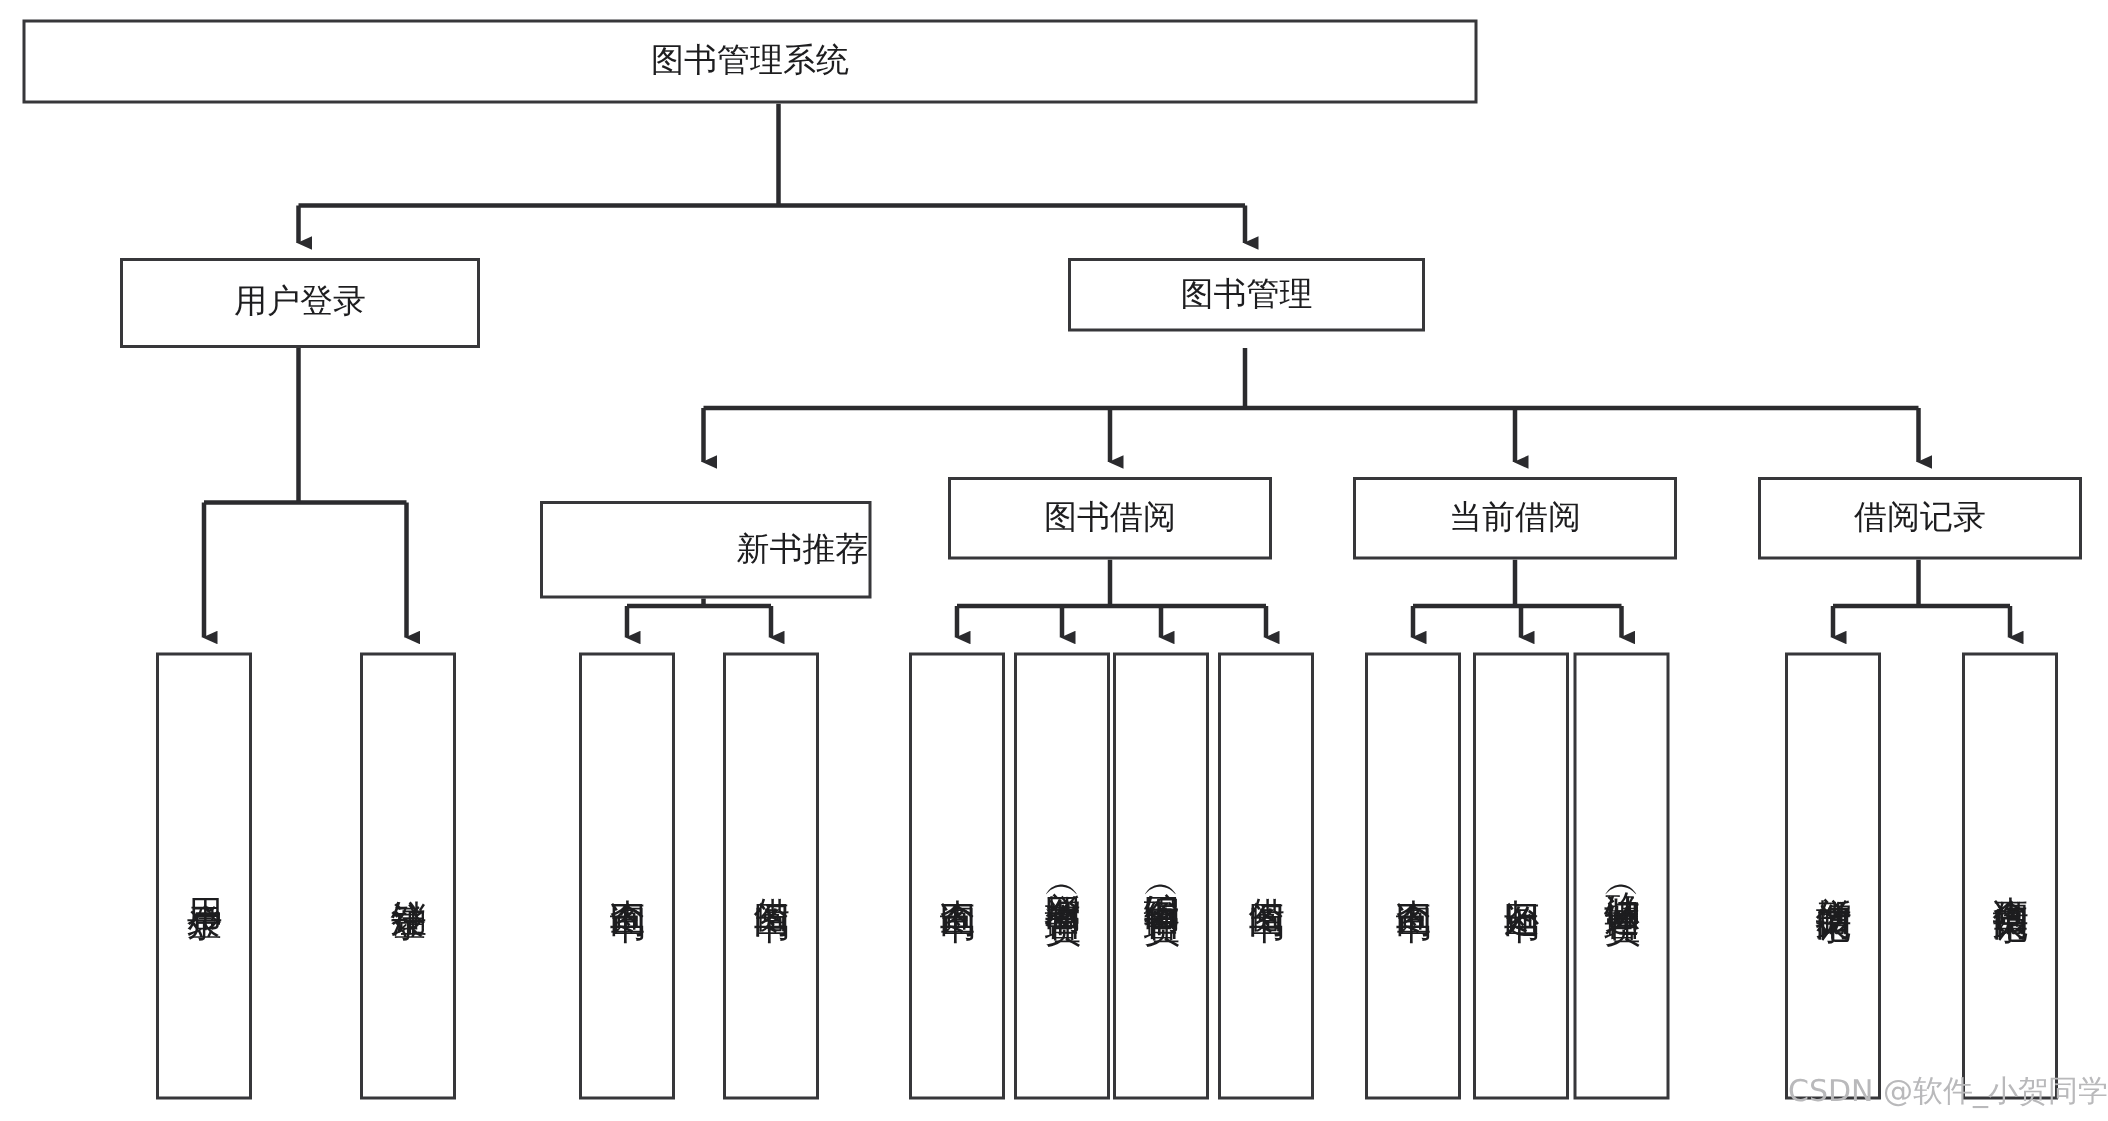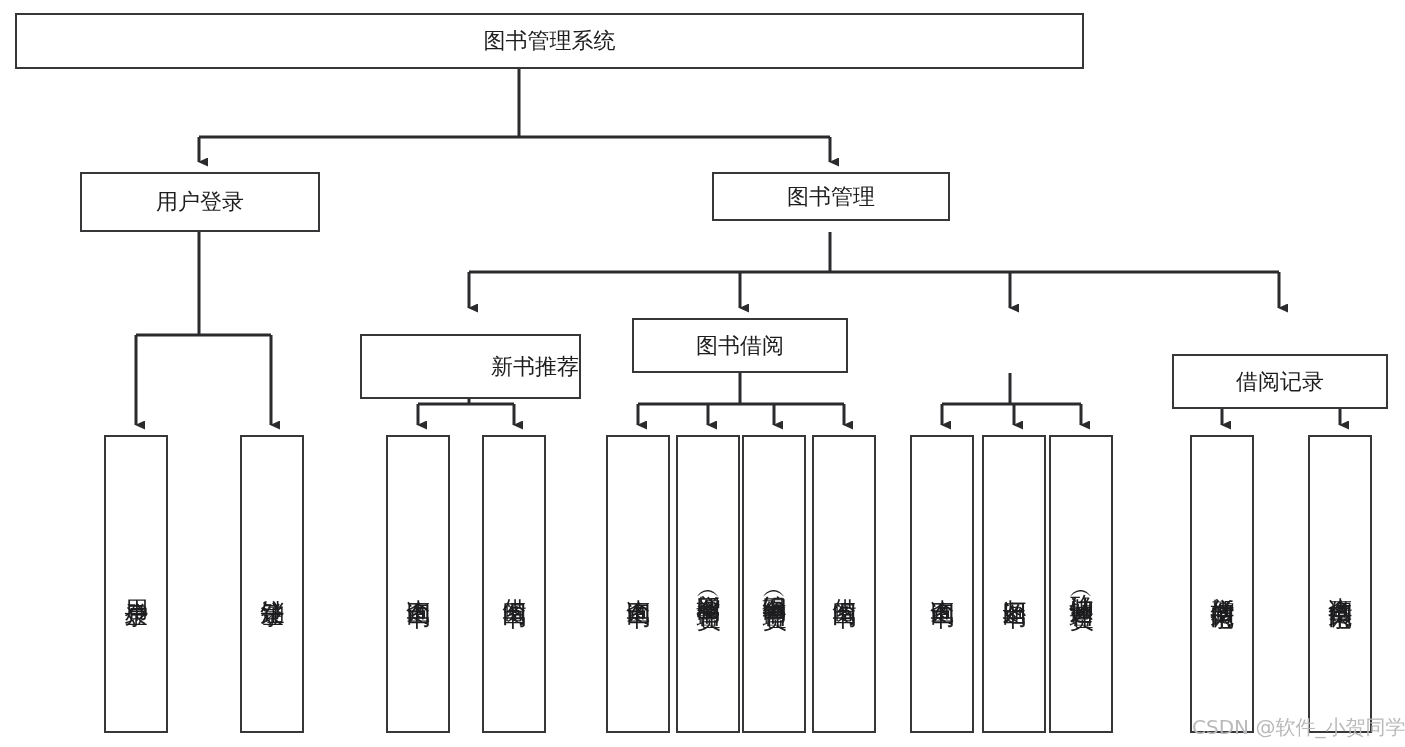--- a/index.html
+++ b/index.html
@@ -116,38 +116,41 @@
       <line x1="1014" y1="404" x2="1014" y2="425" marker-end="url(#arrowhead)"></line>
       <line x1="1081" y1="404" x2="1081" y2="425" marker-end="url(#arrowhead)"></line>
 
       <line x1="1279" y1="373" x2="1279" y2="404"></line>
       <line x1="1222" y1="404" x2="1340" y2="404"></line>
       <line x1="1222" y1="404" x2="1222" y2="425" marker-end="url(#arrowhead)"></line>
       <line x1="1340" y1="404" x2="1340" y2="425" marker-end="url(#arrowhead)"></line>
     </g>
   </svg>
 
-  <div class="node horizontal" id="node-root" style="left: 15px; top: 13px; width: 1069px; height: 56px;">
+  <div class="node horizontal" id="node-root" style="left: 15px; top: 13px; width: 970px; height: 56px;">
     <span class="label">图书管理系统</span>
   </div>
 
   <div class="node horizontal" id="node-l2-0" style="left: 80px; top: 172px; width: 240px; height: 60px;">
     <span class="label">用户登录</span>
   </div>
   <div class="node horizontal" id="node-l2-1" style="left: 712px; top: 172px; width: 238px; height: 49px;">
     <span class="label">图书管理</span>
   </div>
 
   <div class="node horizontal" id="node-l3-0" style="left: 360px; top: 334px; width: 221px; height: 65px; justify-content: flex-end;">
     <span class="label">新书推荐</span>
   </div>
   <div class="node horizontal" id="node-l3-1" style="left: 632px; top: 318px; width: 216px; height: 55px;">
     <span class="label">图书借阅</span>
   </div>
-  <div class="node horizontal" id="node-l3-3" style="left: 1172px; top: 318px; width: 216px; height: 55px; margin-top: 36px;">
+  <div class="node horizontal" id="node-l3-2" style="left: 902px; top: 318px; width: 216px; height: 55px;">
+    <span class="label">当前借阅</span>
+  </div>
+  <div class="node horizontal" id="node-l3-3" style="left: 1172px; top: 318px; width: 216px; height: 55px;">
     <span class="label">借阅记录</span>
   </div>
 
   <div class="node vertical" id="node-leaf-0" style="left: 104px; top: 435px; width: 64px; height: 298px;">
     <span class="label">用户登录</span>
   </div>
   <div class="node vertical" id="node-leaf-1" style="left: 240px; top: 435px; width: 64px; height: 298px;">
     <span class="label">注销登录</span>
   </div>
   <div class="node vertical" id="node-leaf-2" style="left: 386px; top: 435px; width: 64px; height: 298px;">

